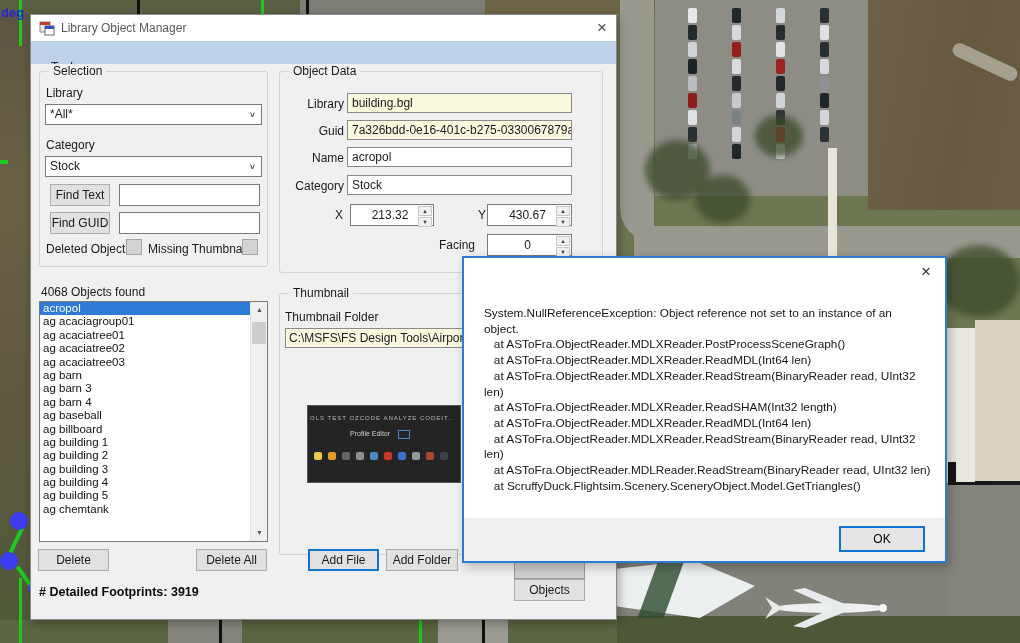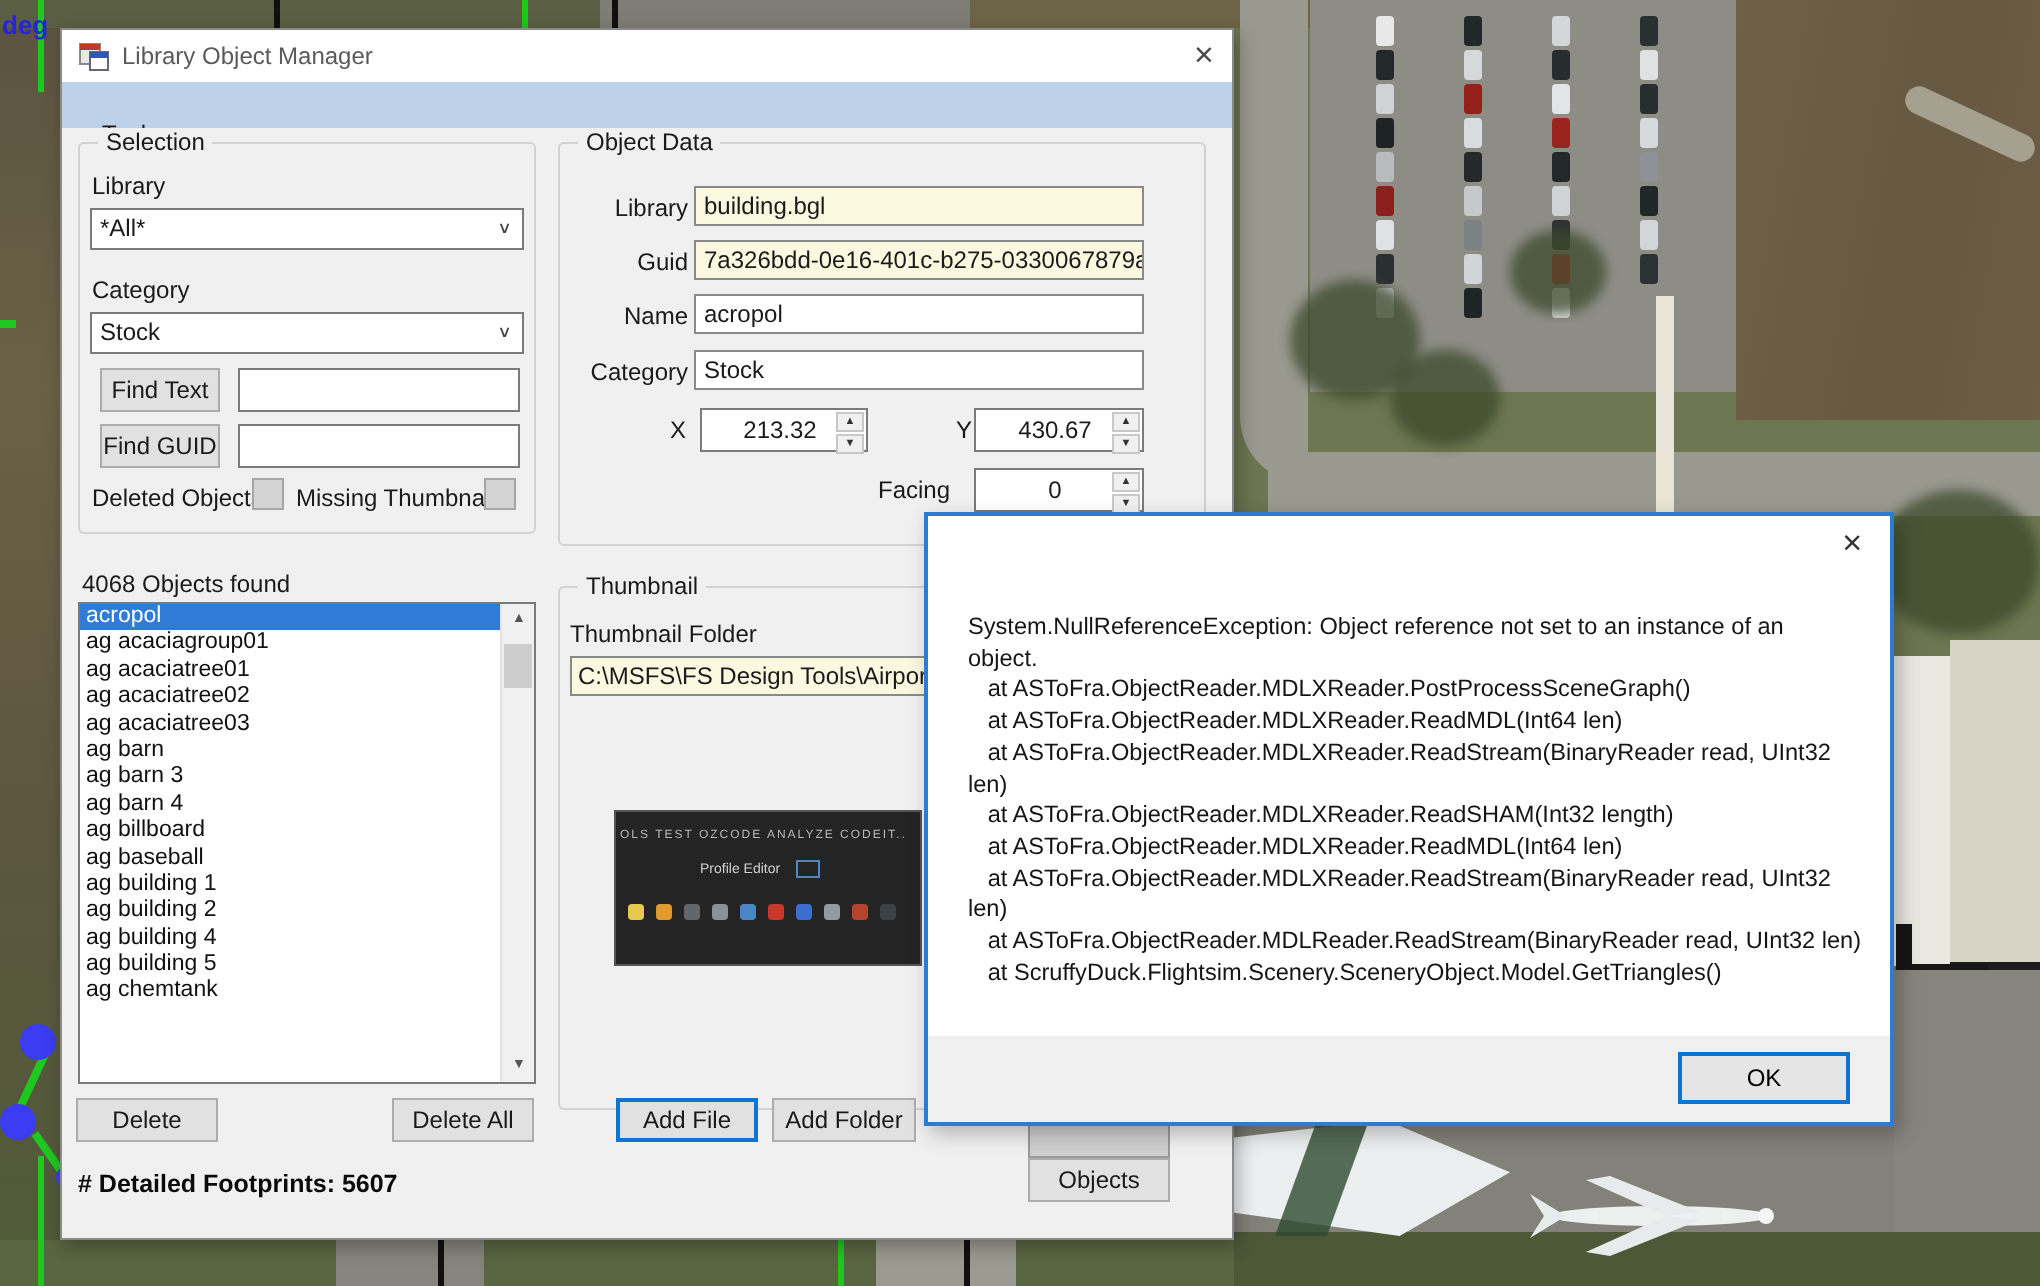--- a/index.html
+++ b/index.html
@@ -258,24 +258,25 @@
     <div class="abs listbox">
       <div class="list-items">
         <div class="list-item selected">acropol</div>
           <div class="list-item">ag acaciagroup01</div>
           <div class="list-item">ag acaciatree01</div>
           <div class="list-item">ag acaciatree02</div>
           <div class="list-item">ag acaciatree03</div>
           <div class="list-item">ag barn</div>
           <div class="list-item">ag barn 3</div>
           <div class="list-item">ag barn 4</div>
+          <div class="list-item">ag baseball</div>
           <div class="list-item">ag billboard</div>
-          <div class="list-item">ag baseball</div>
           <div class="list-item">ag building 1</div>
           <div class="list-item">ag building 2</div>
+          <div class="list-item">ag building 3</div>
           <div class="list-item">ag building 4</div>
           <div class="list-item">ag building 5</div>
           <div class="list-item">ag chemtank</div>
       </div>
       <div class="list-scroll">
         <div class="sb-btn sb-up">▲</div>
         <div class="sb-thumb"></div>
         <div class="sb-btn sb-down">▼</div>
       </div>
     </div>
@@ -327,21 +328,21 @@
         <div class="ti-icons"></div>
       </div>
     </div>
 
     <div class="btn btn-delete">Delete</div>
     <div class="btn btn-delete-all">Delete All</div>
     <div class="btn btn-add-file">Add File</div>
     <div class="btn btn-add-folder">Add Folder</div>
     <div class="btn btn-hidden"></div>
     <div class="btn btn-cancel">Objects</div>
-    <div class="abs footprints"># Detailed Footprints: 5607</div>
+    <div class="abs footprints"># Detailed Footprints: 3919</div>
   </div>
 
   <div class="abs errdlg">
     <div class="err-close">×</div>
     <div class="err-text">System.NullReferenceException: Object reference not set to an instance of an
 object.
    at ASToFra.ObjectReader.MDLXReader.PostProcessSceneGraph()
    at ASToFra.ObjectReader.MDLXReader.ReadMDL(Int64 len)
    at ASToFra.ObjectReader.MDLXReader.ReadStream(BinaryReader read, UInt32
 len)

